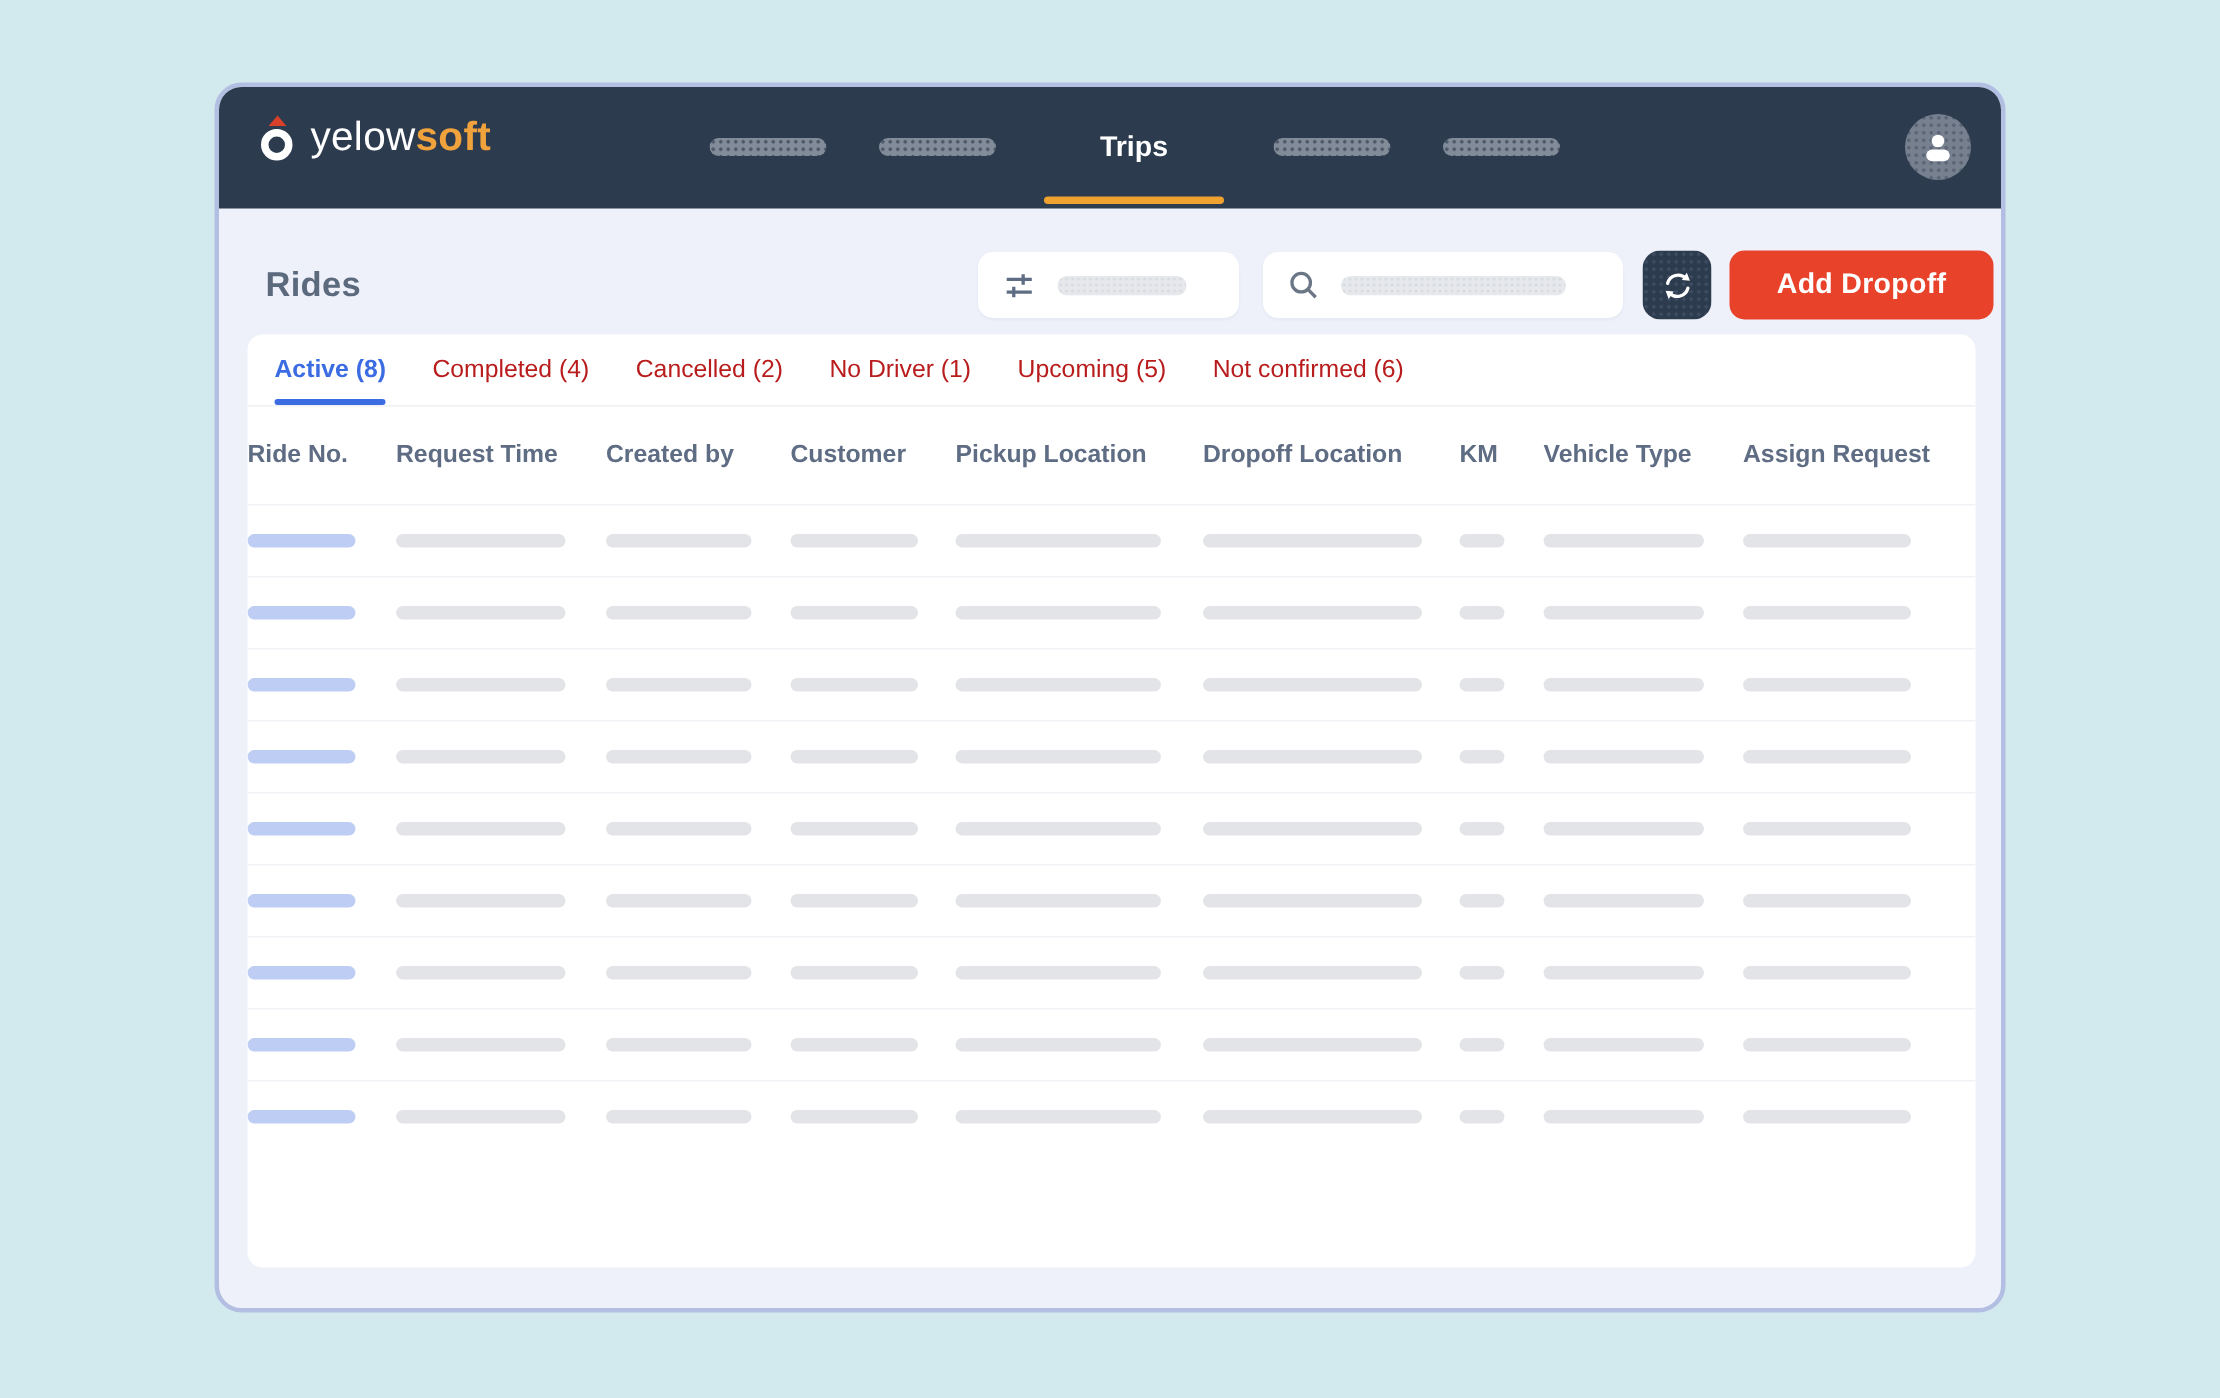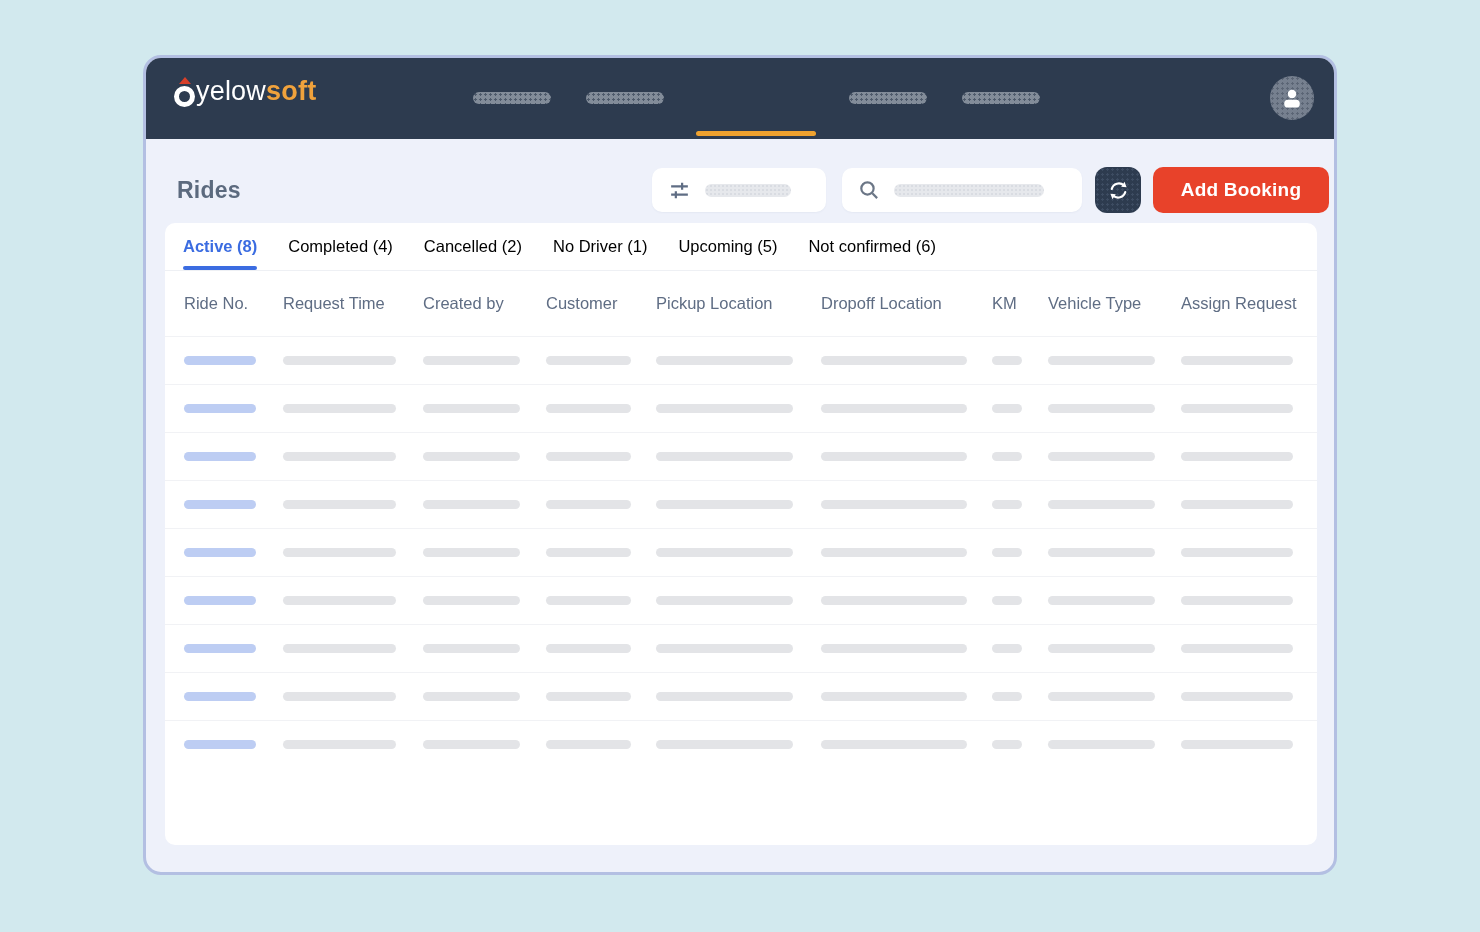--- a/index.html
+++ b/index.html
@@ -22,21 +22,21 @@
   }
 
   
   .navbar {
     position:relative;
     height:81px;
     background:#2d3b4f;
   }
   .brand {
     position:absolute; left:28px; top:0; height:67px;
-    display:flex; align-items:center; gap:1px;
+    display:flex; align-items:center; gap:12px;
   }
   .logo-mark { display:flex; flex-direction:column; align-items:center; }
   .logo-caret {
     width:0; height:0;
     border-left:6px solid transparent;
     border-right:6px solid transparent;
     border-bottom:7px solid #d8402a;
     margin-bottom:2px;
   }
   .logo-ring {
@@ -137,36 +137,36 @@
 
   .tabs {
     display:flex; align-items:stretch;
     height:48px; padding-left:18px;
     border-bottom:1px solid #eef0f4;
   }
   .tab {
     position:relative;
     display:flex; align-items:center;
     margin-right:31px;
-    font-size:16.5px; color:#000000;
+    font-size:16.5px; color:#b91c1c;
     background:none; border:none; cursor:pointer;
     font-family:"Liberation Sans", sans-serif;
     white-space:nowrap;
   }
   .tab.active { color:#3b6ce1; font-weight:700; }
   .tab.active::after {
     content:""; position:absolute; left:0; right:0; bottom:0;
     height:4px; border-radius:3px; background:#3b6ce1;
   }
 
   .grid-row {
     display:grid;
     grid-template-columns:99px 140px 123px 110px 165px 171px 56px 133px 1fr;
     align-items:center;
-    padding-left:19px;
+    font-weight:bold;
   }
   .thead { height:65px; }
   .thead .th {
     font-size:16.5px; color:#5f6d84; white-space:nowrap;
   }
   .trow { height:48px; border-top:1px solid #f1f2f5; cursor:default; }
   .pill { height:9px; border-radius:5px; background:#e3e4e7; }
   .pill.ride { background:#bdcdf3; }
   .pill.c1 { width:72px; }
   .pill.c2 { width:113px; }
@@ -187,20 +187,21 @@
     <div class="brand">
       <span class="logo-mark">
         <span class="logo-caret"></span>
         <span class="logo-ring"></span>
       </span>
       <span class="brand-text"><span class="brand-prefix">yelow</span><span class="brand-suffix">soft</span></span>
     </div>
 
     <div class="nav-pill p1"></div>
     <div class="nav-pill p2"></div>
+    <div class="nav-active">Trips</div>
     <div class="nav-active-underline"></div>
     <div class="nav-pill p3"></div>
     <div class="nav-pill p4"></div>
 
     <div class="avatar">
       <svg width="26" height="26" viewBox="0 0 24 24">
         <circle cx="12" cy="8.3" r="3.9" fill="#ffffff"></circle>
         <rect x="4.8" y="13.6" width="14.4" height="7.2" rx="3.6" fill="#ffffff"></rect>
       </svg>
     </div>
@@ -229,21 +230,21 @@
 
     <button class="refresh-btn">
       <svg width="25" height="25" viewBox="0 0 24 24">
         <path d="M5.5 10.5 A 7 7 0 0 1 17.2 7.2" fill="none" stroke="#ffffff" stroke-width="2.1" stroke-linecap="round"></path>
         <polygon points="17.8,3.6 19.8,8.8 14.6,8.3" fill="#ffffff"></polygon>
         <path d="M18.5 13.5 A 7 7 0 0 1 6.8 16.8" fill="none" stroke="#ffffff" stroke-width="2.1" stroke-linecap="round"></path>
         <polygon points="6.2,20.4 4.2,15.2 9.4,15.7" fill="#ffffff"></polygon>
       </svg>
     </button>
 
-    <button class="add-booking-btn">Add Booking</button>
+    <button class="add-booking-btn">Add Dropoff</button>
   </div>
 
   <div class="card">
     <div class="tabs" id="tabs">
         <button class="tab active">Active (8)</button>
         <button class="tab">Completed (4)</button>
         <button class="tab">Cancelled (2)</button>
         <button class="tab">No Driver (1)</button>
         <button class="tab">Upcoming (5)</button>
         <button class="tab">Not confirmed (6)</button>

